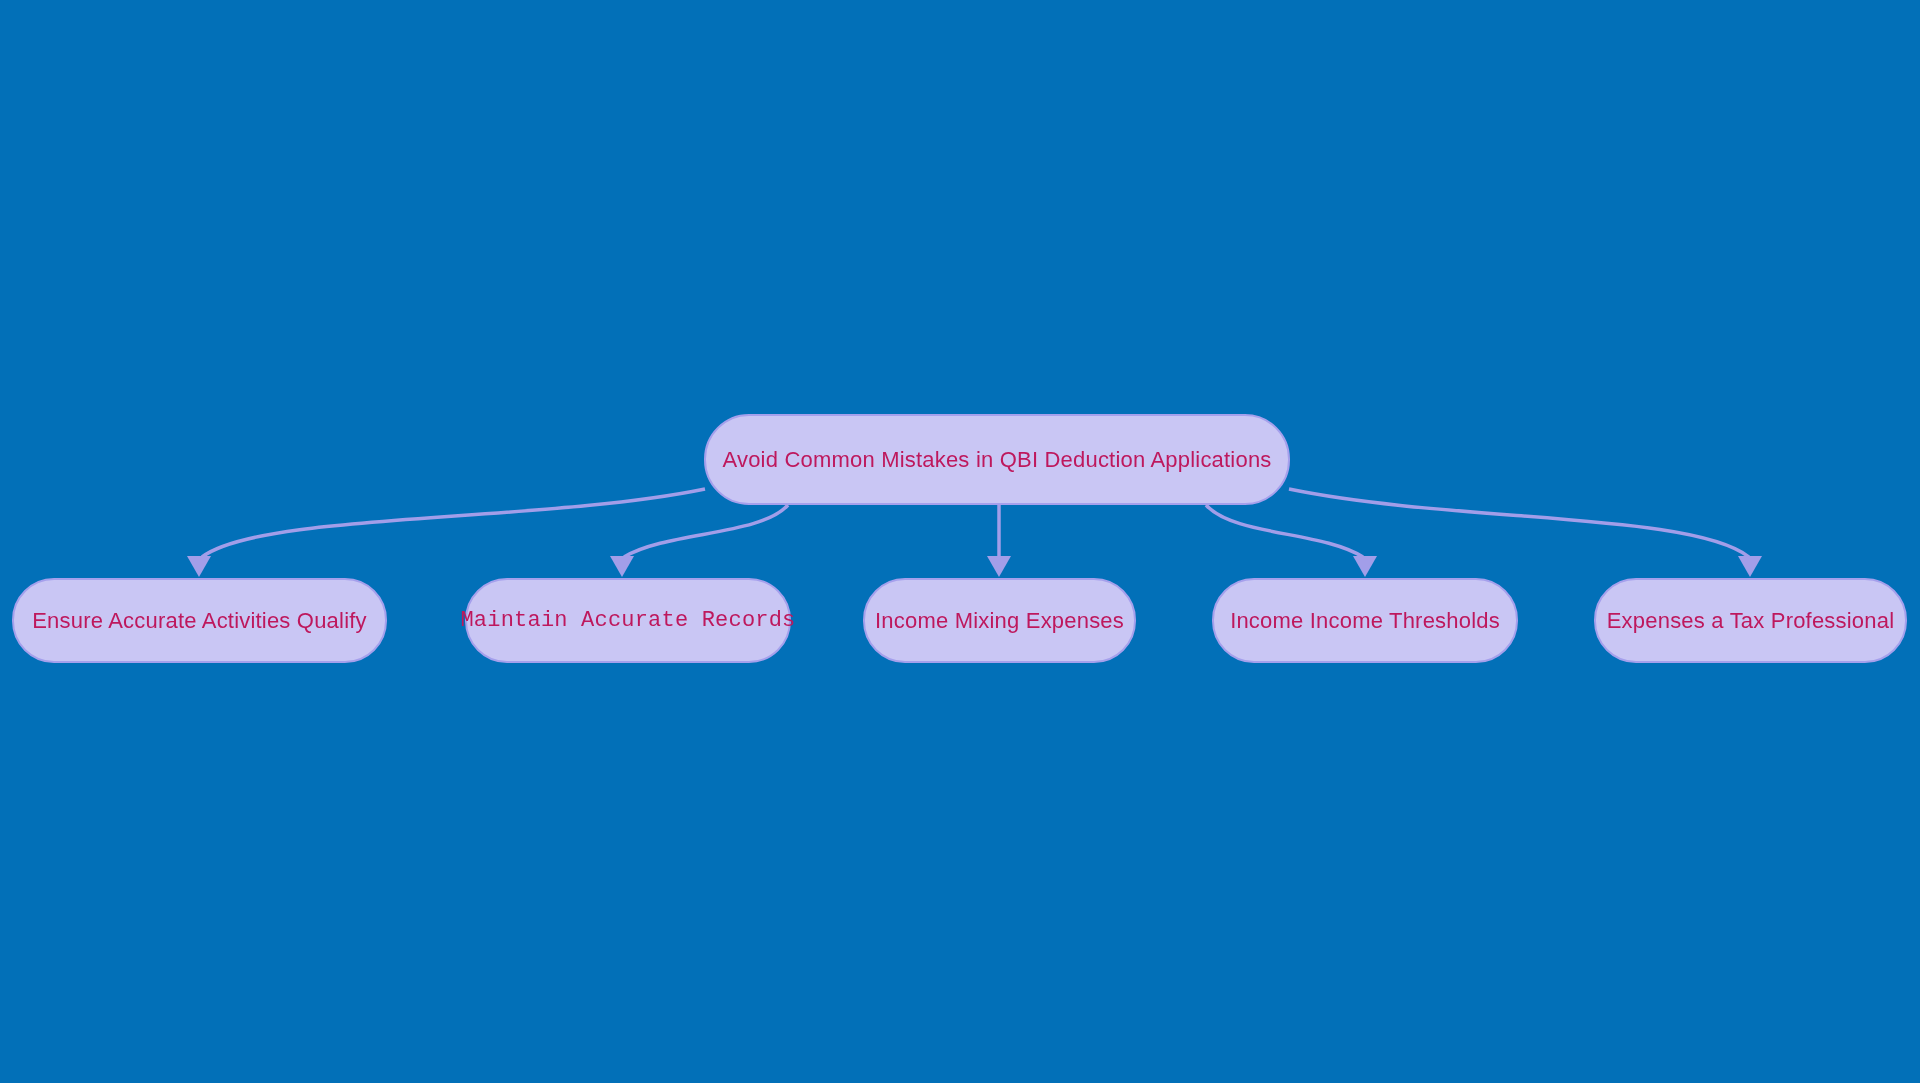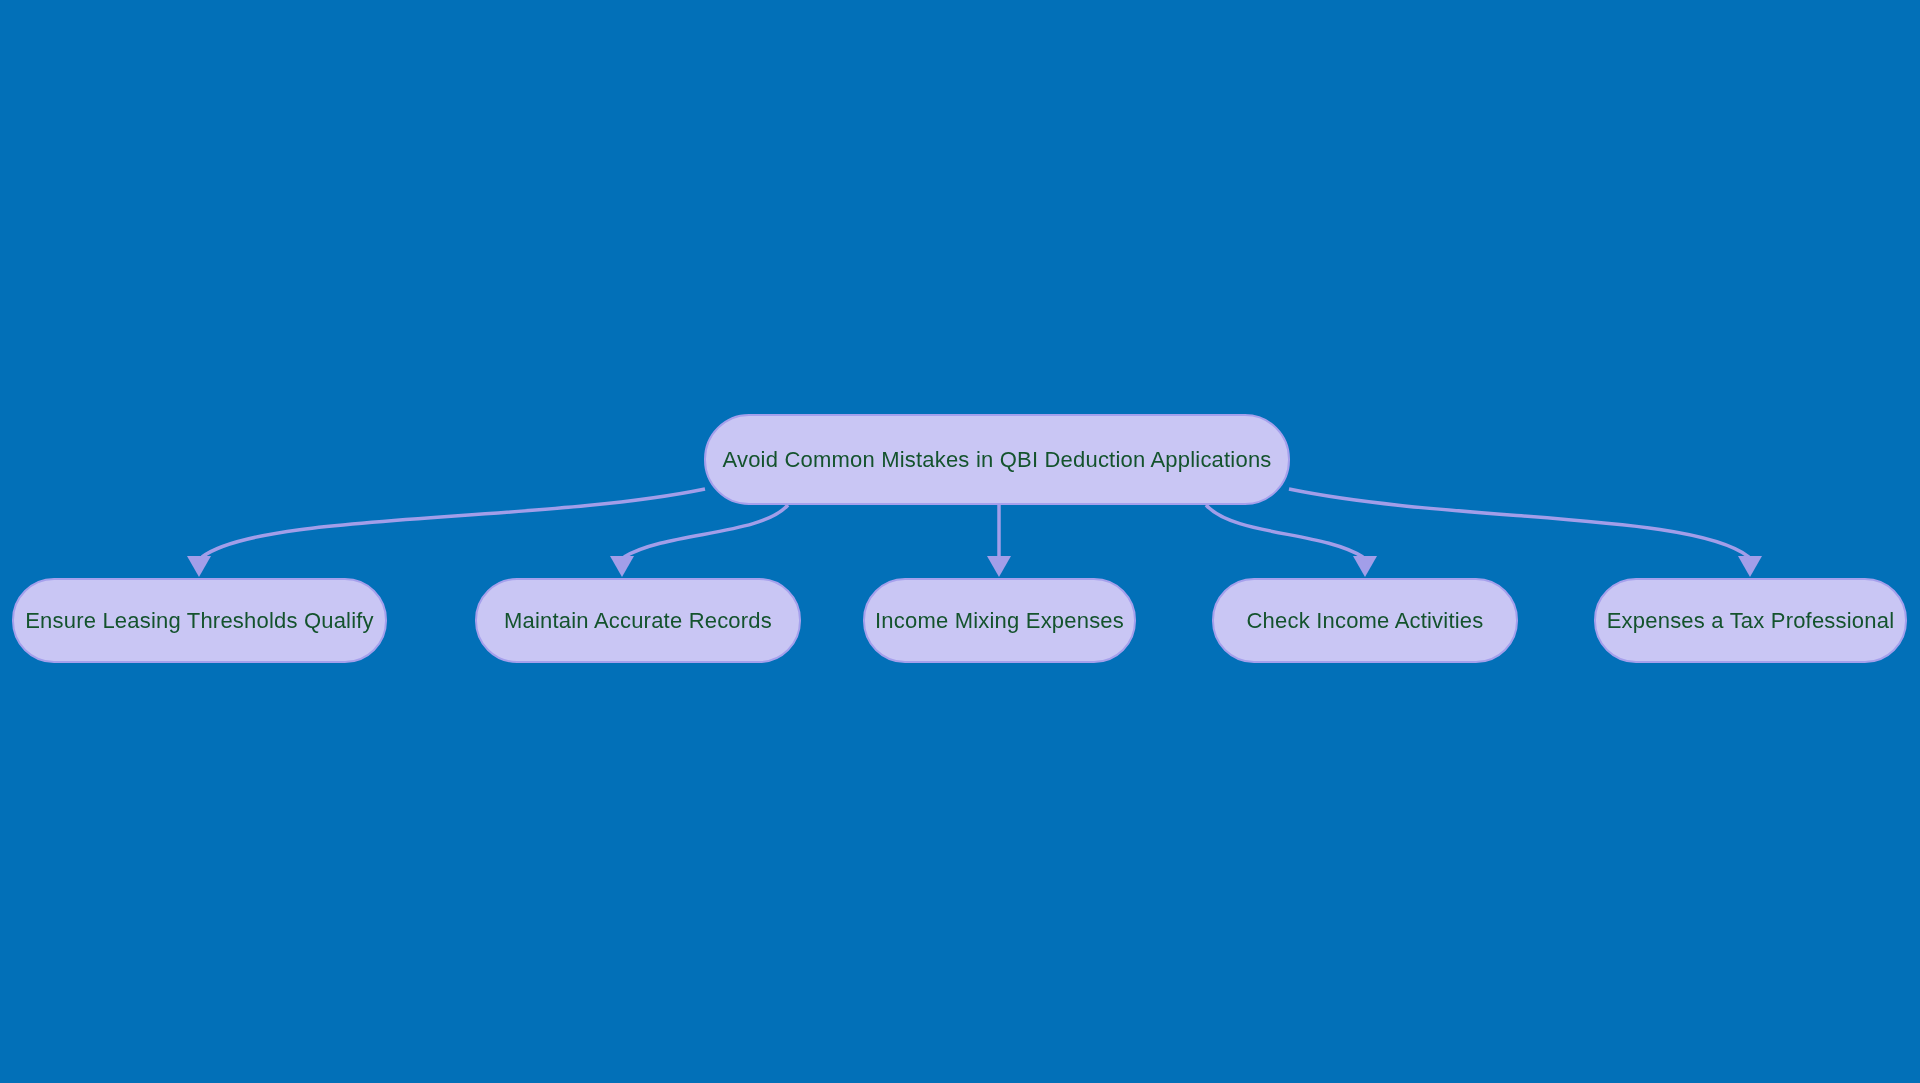--- a/index.html
+++ b/index.html
@@ -21,21 +21,21 @@
     top: 0;
     width: 1920px;
     height: 1083px;
     pointer-events: none;
   }
   .node {
     position: absolute;
     box-sizing: border-box;
     background: #c9c6f4;
     border: 2px solid #a5a0ec;
-    color: #14532d;
+    color: #be185d;
     display: flex;
     align-items: center;
     justify-content: center;
     text-align: center;
     font-size: 22px;
     letter-spacing: 0.2px;
     white-space: nowrap;
   }
   .node-root {
     left: 704px;
@@ -43,21 +43,21 @@
     width: 586px;
     height: 91px;
     border-radius: 45px;
   }
   .node-child {
     top: 578px;
     height: 85px;
     border-radius: 42px;
   }
   .child-0 { left: 12px;   width: 375px; }
-  .child-1 { left: 475px;  width: 326px; }
+  .child-1 { left: 465px;  width: 326px; font-family: Liberation Mono, monospace; }
   .child-2 { left: 863px;  width: 273px; }
   .child-3 { left: 1212px; width: 306px; }
   .child-4 { left: 1594px; width: 313px; }
 </style>
 </head>
 <body>
 
 <div class="canvas">
 
   <svg class="edges" viewBox="0 0 1920 1083" xmlns="http://www.w3.org/2000/svg">
@@ -75,32 +75,32 @@
       <polygon points="1353,556 1377,556 1365,577"></polygon>
       <polygon points="1738,556 1762,556 1750,577"></polygon>
     </g>
   </svg>
 
   <div class="node node-root">
     <span>Avoid Common Mistakes in QBI Deduction Applications</span>
   </div>
 
   <div class="node node-child child-0">
-    <span>Ensure Leasing Thresholds Qualify</span>
+    <span>Ensure Accurate Activities Qualify</span>
   </div>
 
   <div class="node node-child child-1">
     <span>Maintain Accurate Records</span>
   </div>
 
   <div class="node node-child child-2">
     <span>Income Mixing Expenses</span>
   </div>
 
   <div class="node node-child child-3">
-    <span>Check Income Activities</span>
+    <span>Income Income Thresholds</span>
   </div>
 
   <div class="node node-child child-4">
     <span>Expenses a Tax Professional</span>
   </div>
 
 </div>
 
 </body></html>

